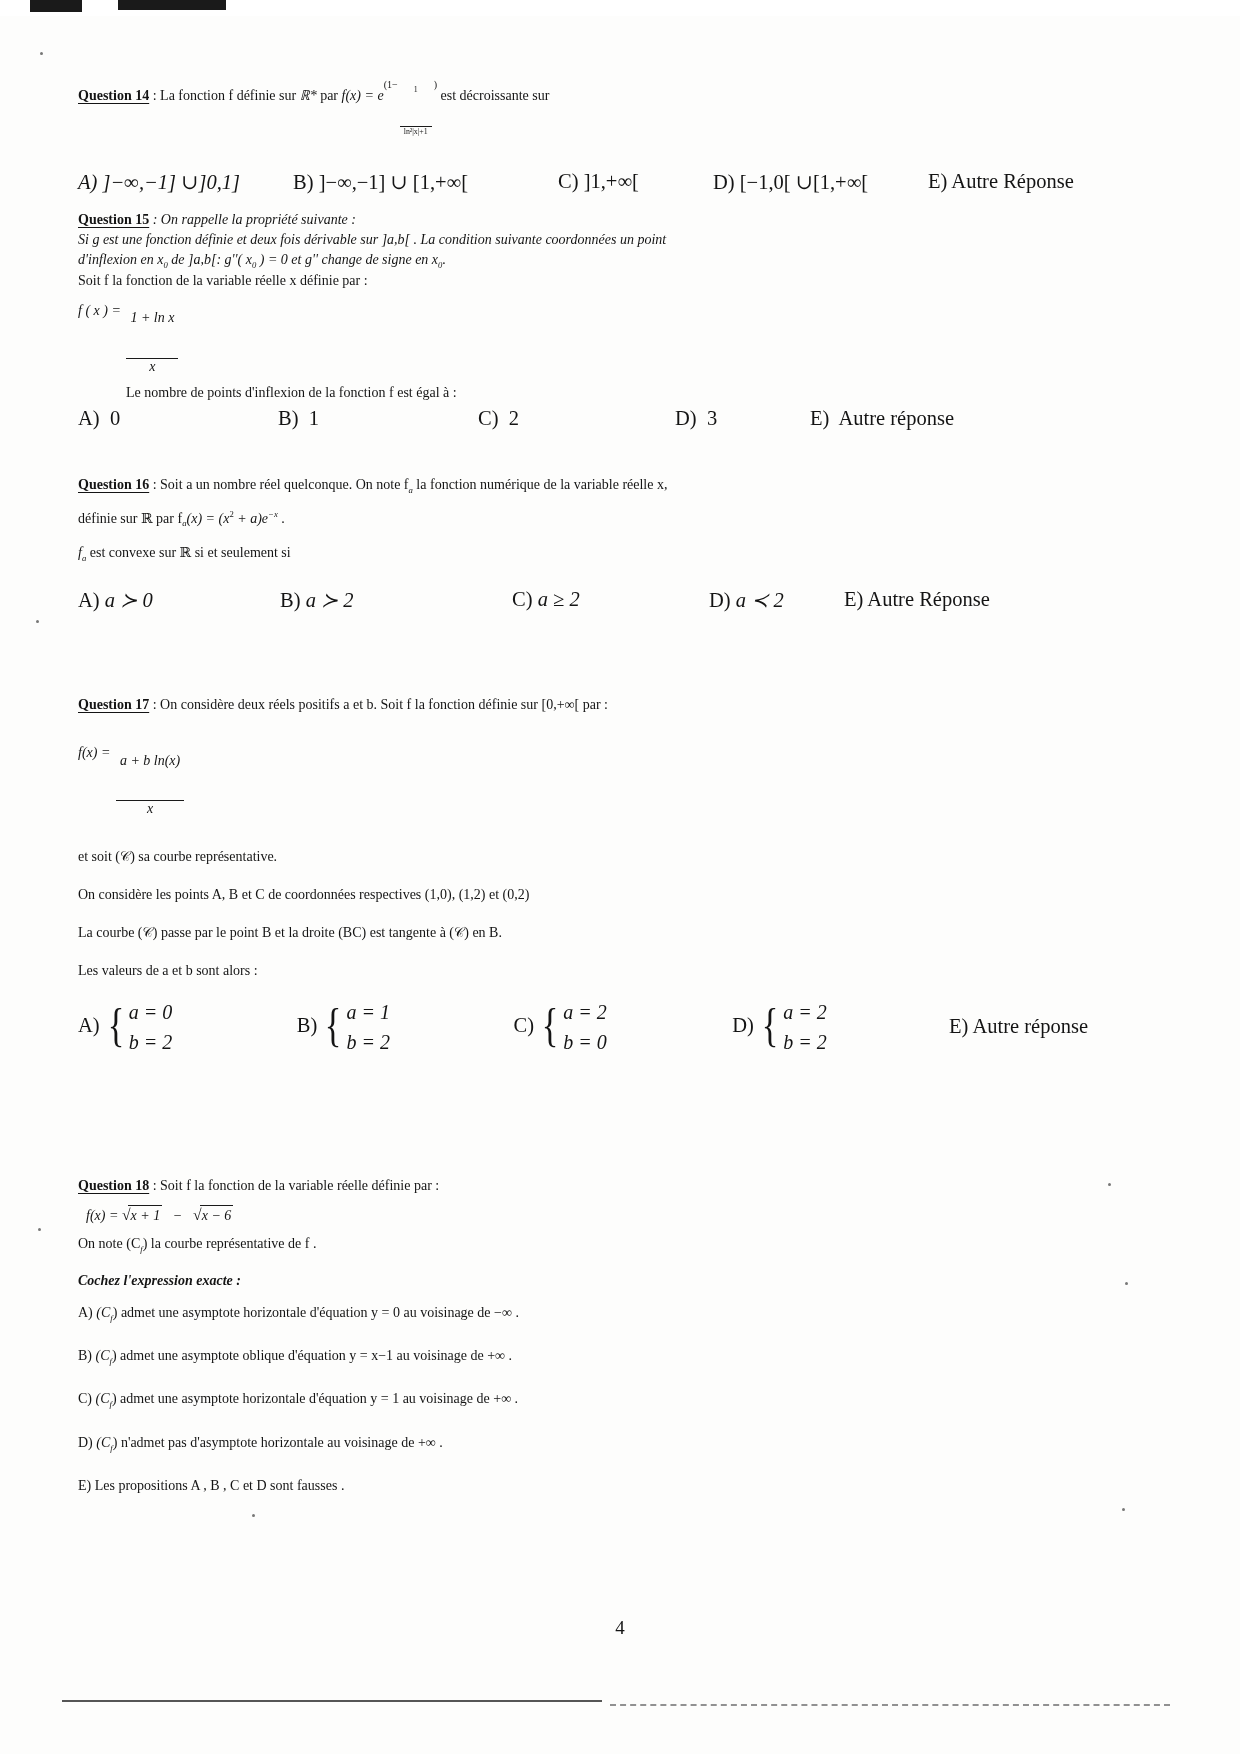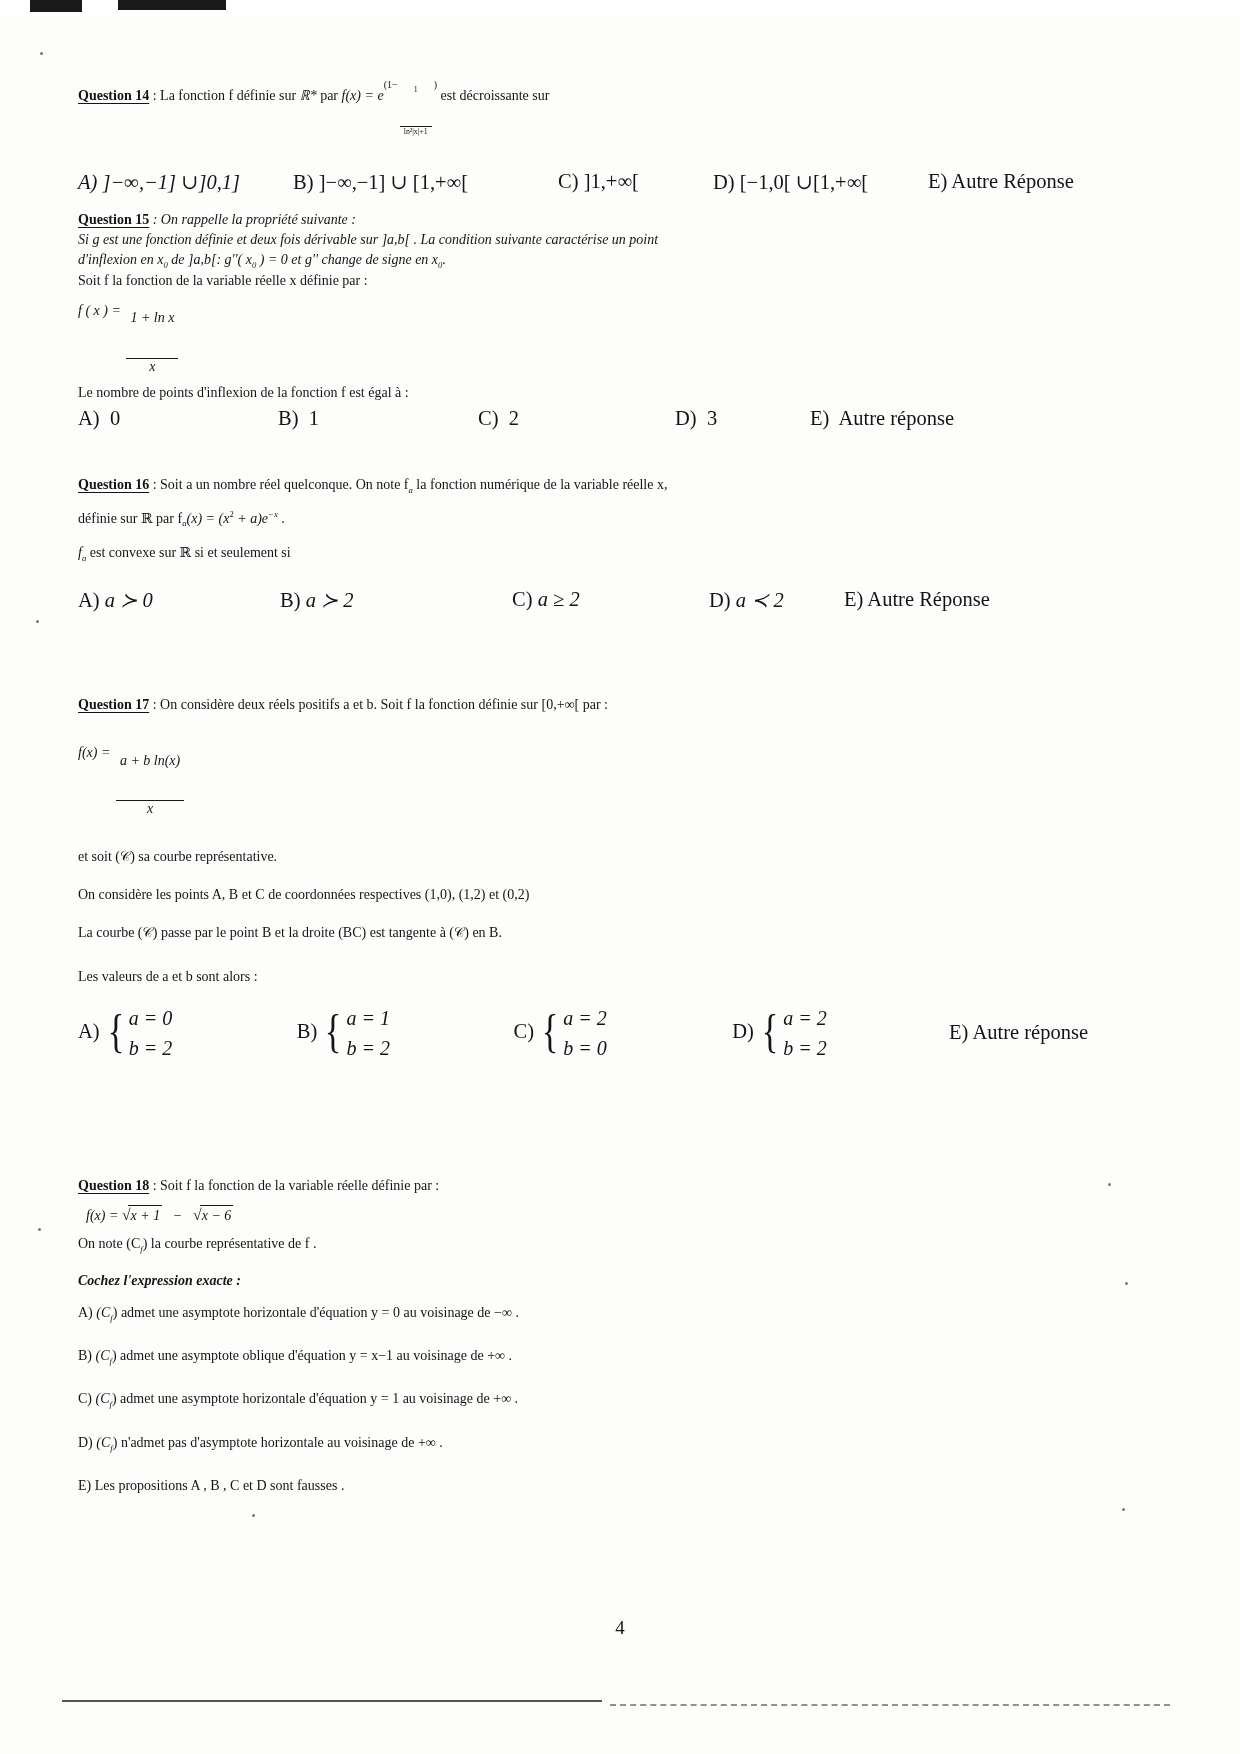--- a/index.html
+++ b/index.html
@@ -188,31 +188,31 @@
         <span class="opt" style="width:155px;"><span>C)</span> <span>]1,+∞[</span></span>
         <span class="opt" style="width:215px;"><span>D)</span> <span>[−1,0[ ∪[1,+∞[</span></span>
         <span class="opt"><span>E)</span> <span>Autre Réponse</span></span>
       </div>
     </div>
 
     <div class="qblock" style="top:210px;">
       <div class="qline">
         <span class="qlabel">Question 15</span><span class="ital"> : On rappelle la propriété suivante :</span>
       </div>
-      <div class="qline ital">Si g est une fonction définie et deux fois dérivable sur ]a,b[ . La condition suivante caractérise un point</div>
+      <div class="qline ital">Si g est une fonction définie et deux fois dérivable sur ]a,b[ . La condition suivante coordonnées un point</div>
       <div class="qline ital"><span>d'inflexion en x</span><span class="sub">0</span><span> de ]a,b[: g''( x</span><span class="sub">0</span><span> ) = 0 et  g''  change de signe en  x</span><span class="sub">0</span><span>.</span></div>
       <div class="qline">Soit  f  la fonction de la variable réelle x définie par :</div>
       <div class="qline" style="margin-top:10px; margin-bottom:8px;">
         <span class="mathvar">f ( x ) =</span>
         <span class="frac">
             <span class="num mathvar">1 + ln x</span>
             <span class="den mathvar">x</span>
           </span>
       </div>
-      <div class="qline" style="margin-top:6px;">Le nombre de points d'inflexion de la fonction f est égal à :</div>
+      <div class="qline" style="margin-top:6px;margin-left:48px;">Le nombre de points d'inflexion de la fonction f est égal à :</div>
       <div class="opts" style="margin-top:4px;">
         <span class="opt" style="width:200px;"><span>A)</span>&nbsp; <span>0</span></span>
         <span class="opt" style="width:200px;"><span>B)</span>&nbsp; <span>1</span></span>
         <span class="opt" style="width:197px;"><span>C)</span>&nbsp; <span>2</span></span>
         <span class="opt" style="width:135px;"><span>D)</span>&nbsp; <span>3</span></span>
         <span class="opt"><span>E)</span>&nbsp; <span>Autre réponse</span></span>
       </div>
     </div>
 
     <div class="qblock" style="top:475px;">
@@ -241,21 +241,21 @@
       <div class="qline" style="margin-top:28px;">
         <span class="mathvar">f(x) =</span>
         <span class="frac">
             <span class="num mathvar">a + b ln(x)</span>
             <span class="den mathvar">x</span>
           </span>
       </div>
       <div class="qline" style="margin-top:30px;">et soit (𝒞)   sa courbe représentative.</div>
       <div class="qline" style="margin-top:18px;">On considère les points A, B et C de coordonnées respectives (1,0), (1,2) et (0,2)</div>
       <div class="qline" style="margin-top:18px;">La courbe (𝒞)    passe par le point B et la droite (BC) est tangente à (𝒞)    en B.</div>
-      <div class="qline" style="margin-top:24px;">Les valeurs de a et b sont alors :</div>
+      <div class="qline" style="margin-top:18px;">Les valeurs de a et b sont alors :</div>
 
       <div class="opts" style="margin-top:16px; align-items:center;">
         <span class="opt" style="width:222px;">
           <span>A)</span>
           <span class="system">
               <span class="brace">{</span>
               <span class="rows">
                 <span>a = 0</span>
                 <span>b = 2</span>
               </span>

